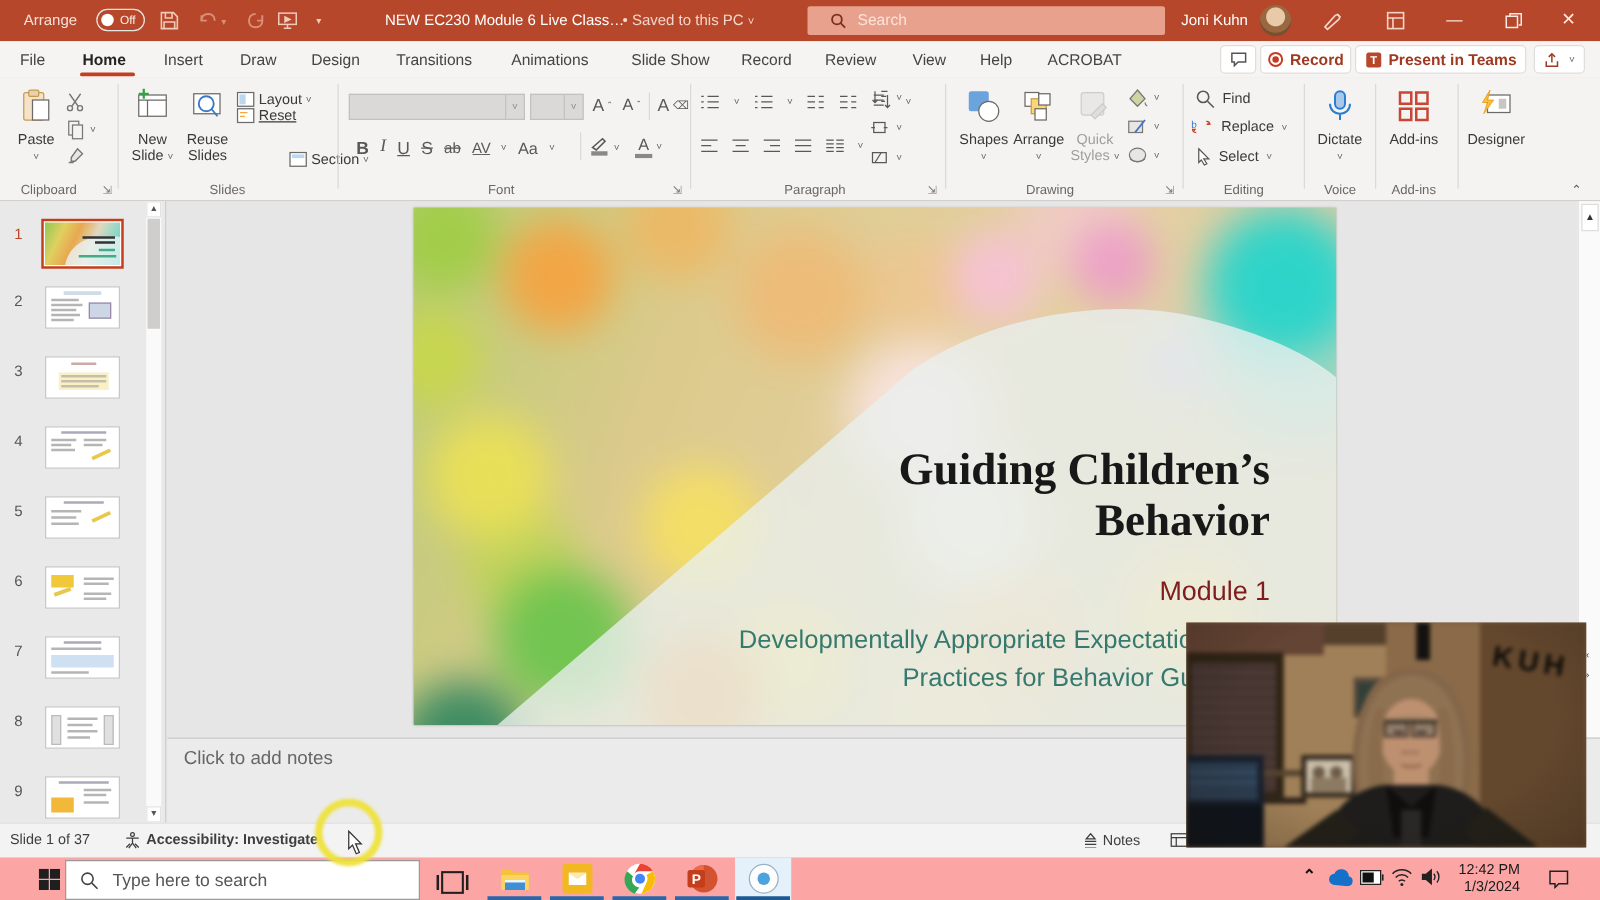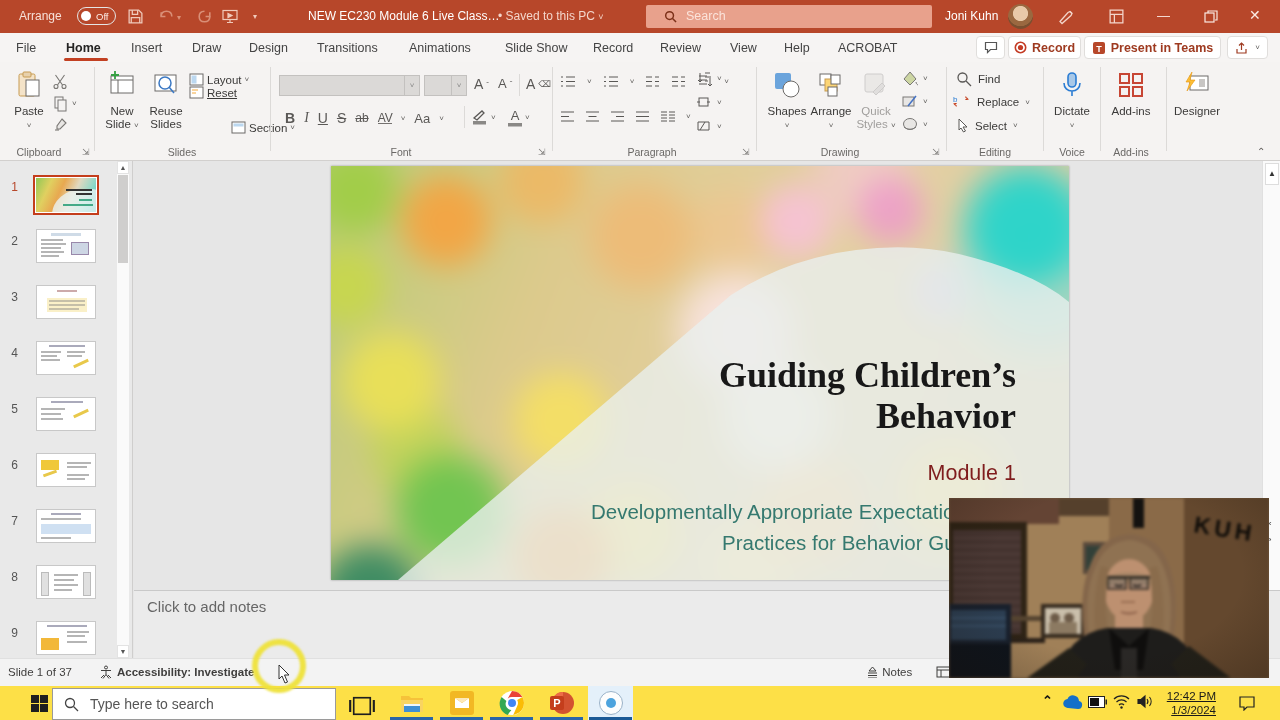--- a/index.html
+++ b/index.html
@@ -79,21 +79,21 @@
 .smod{position:absolute;right:53px;top:295px;width:300px;text-align:right;font-size:21.5px;color:#7f1d1d;}
 .sbody{position:absolute;right:53px;top:330px;width:600px;text-align:right;font-size:20.5px;line-height:31px;color:#35796f;}
 
 #rscroll{position:absolute;left:1262px;top:161px;width:18px;height:497px;background:#fafafa;border-left:1px solid #e0e0e0;}
 #rscroll .up{position:absolute;left:2px;top:2px;width:14px;height:22px;background:#fff;border:1px solid #ddd;color:#333;font-size:8px;text-align:center;line-height:20px;}
 
 #notes{position:absolute;left:134px;top:590px;width:1146px;height:68px;background:#ebebeb;border-top:1px solid #c9c9c9;color:#666;font-size:15px;}
 #statusbar{position:absolute;left:0;top:658px;width:1280px;height:28px;background:#f3f3f3;border-top:1px solid #e0e0e0;font-size:11.5px;color:#3f3e3d;}
 
 
-#taskbar{position:absolute;left:0;top:686px;width:1280px;height:34px;background:#fde047;font-size:12.5px;color:#333;}
+#taskbar{position:absolute;left:0;top:686px;width:1280px;height:34px;background:#fca5a5;font-size:12.5px;color:#333;}
 #tsearchbox{position:absolute;left:52px;top:2px;width:284px;height:32px;background:#fff;border:1px solid #9a9a9a;display:flex;align-items:center;color:#555;font-size:14px;}
 .tbicon{position:absolute;top:4px;width:26px;height:26px;}
 .runline{position:absolute;top:31px;height:3px;background:#2a66a8;}
 
 
 #webcam{position:absolute;left:949px;top:498px;width:320px;height:180px;overflow:hidden;background:#7a5f42;}
 
 
 #ring{position:absolute;left:252px;top:639px;width:54px;height:54px;border-radius:50%;border:6.5px solid rgba(238,226,58,.95);filter:blur(1.2px);}
 </style>
@@ -641,21 +641,21 @@
         <rect x="17.5" y="3.5" width="1.5" height="5" fill="#222"></rect>
       </svg>
   <svg class="abs" style="left:1113px;top:8px;" width="17" height="15" viewBox="0 0 17 15" fill="none" stroke="#222" stroke-width="1.2">
         <path d="M1 5a10.5 10.5 0 0 1 15 0M3.5 8a7 7 0 0 1 10 0M6 11a3.5 3.5 0 0 1 5 0"></path>
         <circle cx="8.5" cy="13.5" r="1.2" fill="#222" stroke="none"></circle>
       </svg>
   <svg class="abs" style="left:1137px;top:8px;" width="17" height="15" viewBox="0 0 17 15" fill="none" stroke="#222" stroke-width="1.1">
         <path d="M1 5.5h3l4-3.5v11l-4-3.5H1z" fill="#222"></path>
         <path d="M10 5a4 4 0 0 1 0 5M12.5 3a7 7 0 0 1 0 9"></path>
       </svg>
-  <div class="abs" style="left:1158px;top:3px;width:58px;text-align:right;font-size:11.5px;line-height:14px;color:#1a1a1a;text-decoration:underline;">12:42 PM<br>1/3/2024</div>
+  <div class="abs" style="left:1158px;top:3px;width:58px;text-align:right;font-size:11.5px;line-height:14px;color:#1a1a1a;">12:42 PM<br>1/3/2024</div>
   <svg class="abs" style="left:1238px;top:9px;" width="18" height="16" viewBox="0 0 18 16" fill="none" stroke="#222" stroke-width="1.2">
         <path d="M2 2h14v10H9l-3 3v-3H2z"></path>
       </svg>
 </div>
 
 <div id="webcam">
   <svg width="320" height="180" viewBox="0 0 320 180" style="filter:blur(1.5px);">
     <rect width="320" height="180" fill="#a08058"></rect>
     <rect x="0" y="0" width="320" height="18" fill="#55402c"></rect>
         <rect x="0" y="0" width="110" height="26" fill="#644434"></rect>

